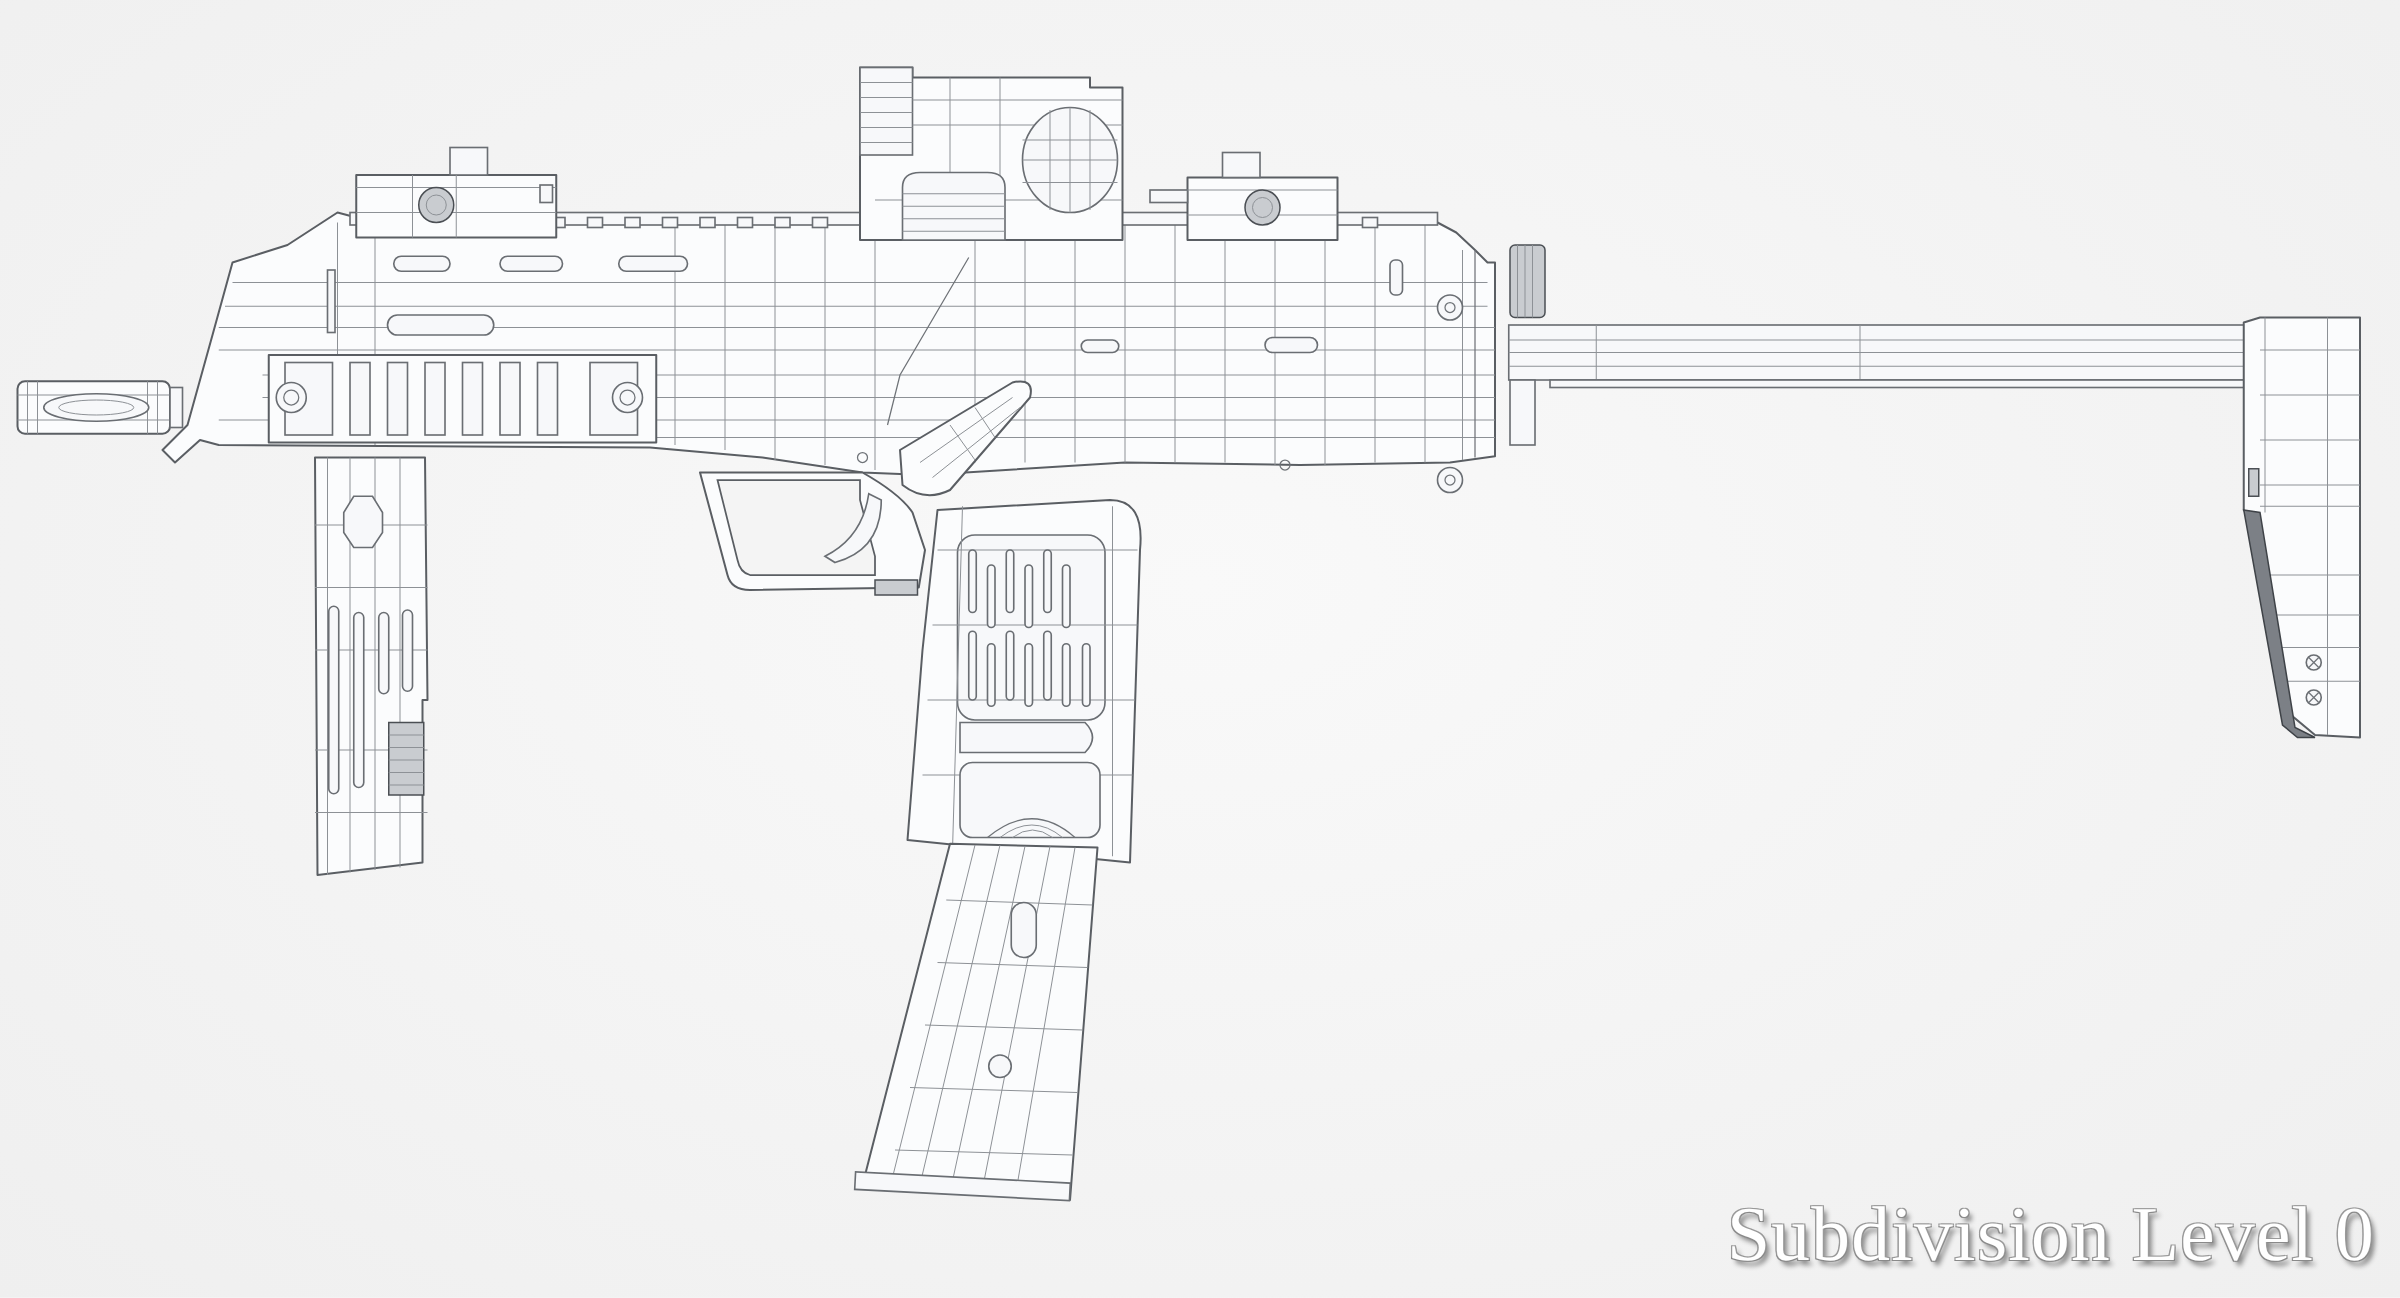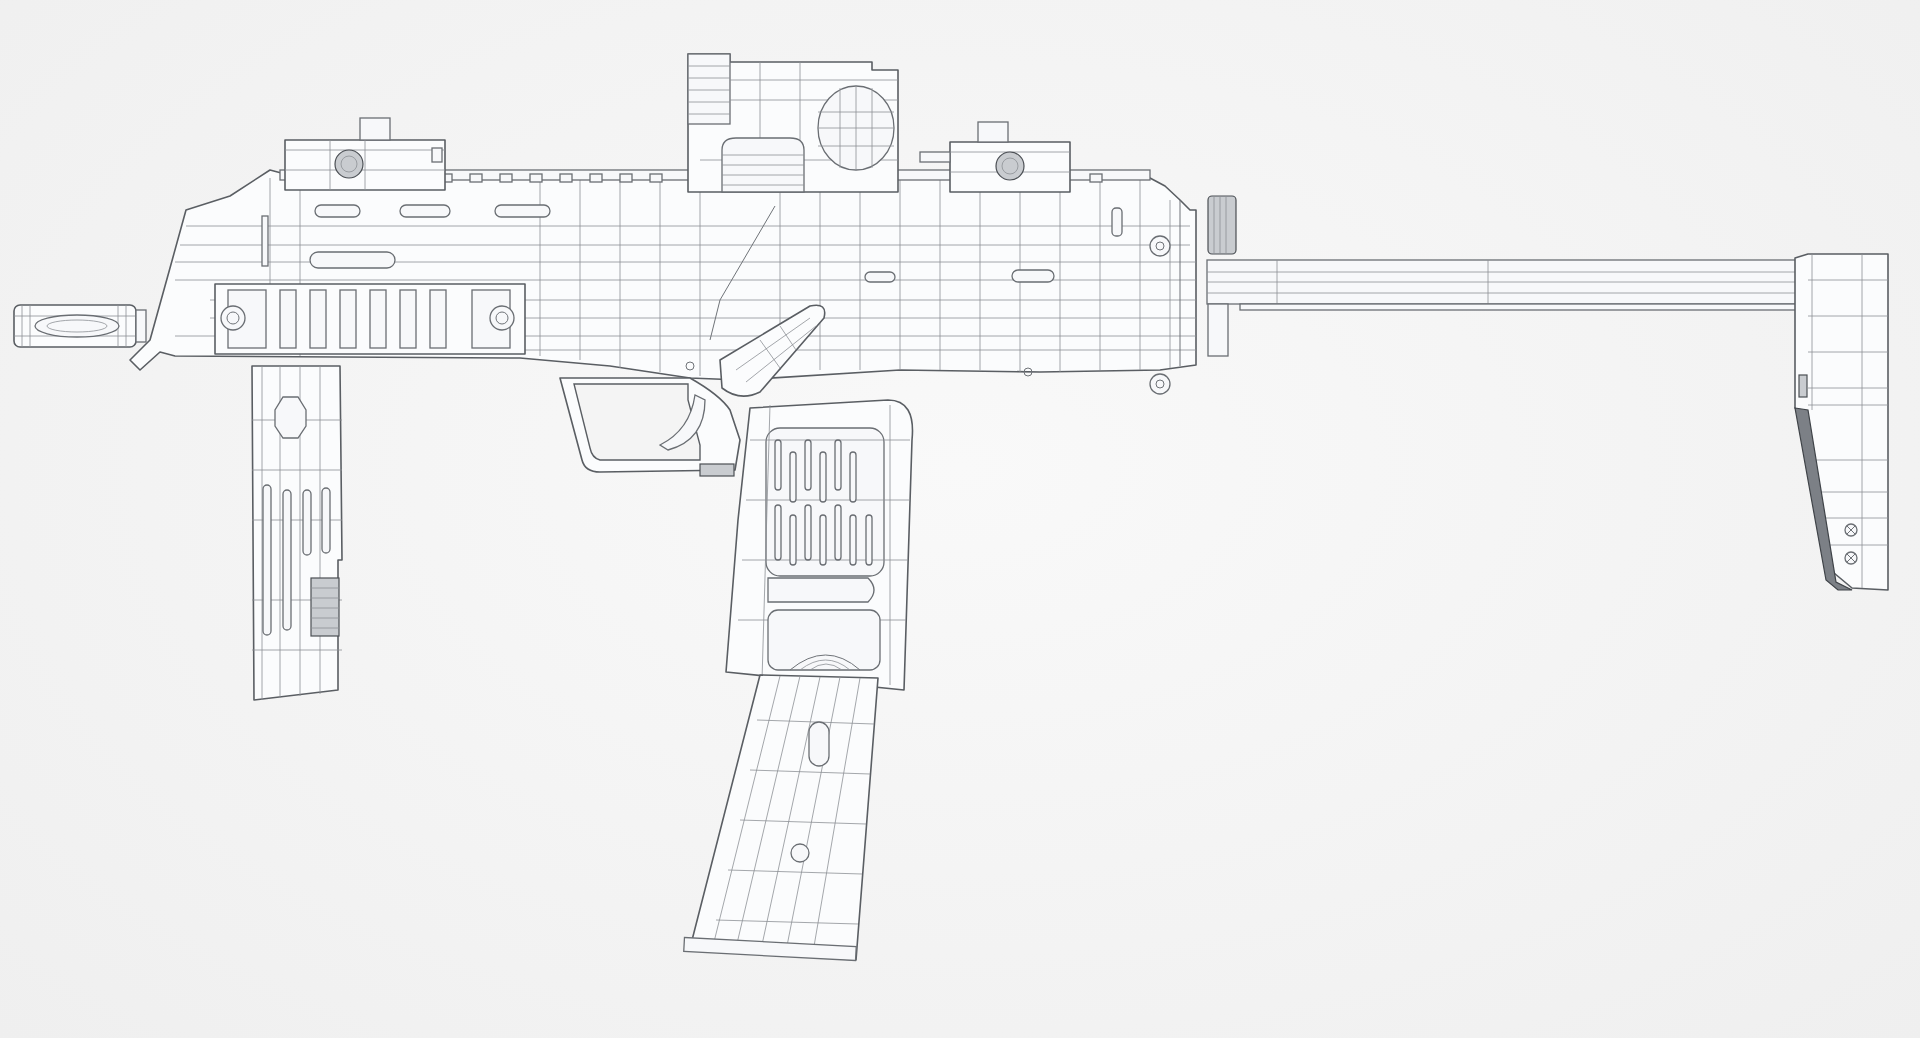--- a/index.html
+++ b/index.html
@@ -320,13 +320,14 @@
     <g>
       <circle class="w2" cx="1160" cy="246" r="10"></circle>
       <circle class="gd" cx="1160" cy="246" r="4"></circle>
       <circle class="w2" cx="1160" cy="384" r="10"></circle>
       <circle class="gd" cx="1160" cy="384" r="4"></circle>
       <circle class="gd" cx="1028" cy="372" r="4"></circle>
       <circle class="gd" cx="690" cy="366" r="4"></circle>
     </g>
   </svg>
 
+  <div class="caption">Subdivision Level 0</div>
 </div>
 
 </body></html>

